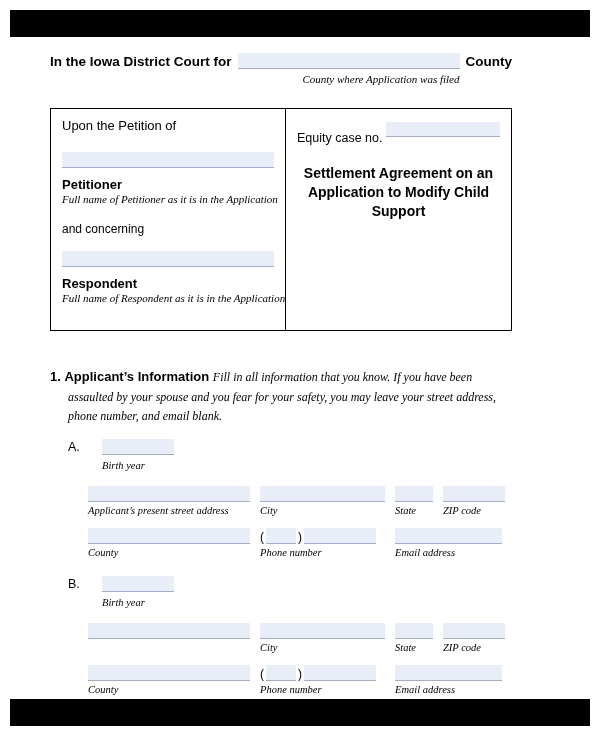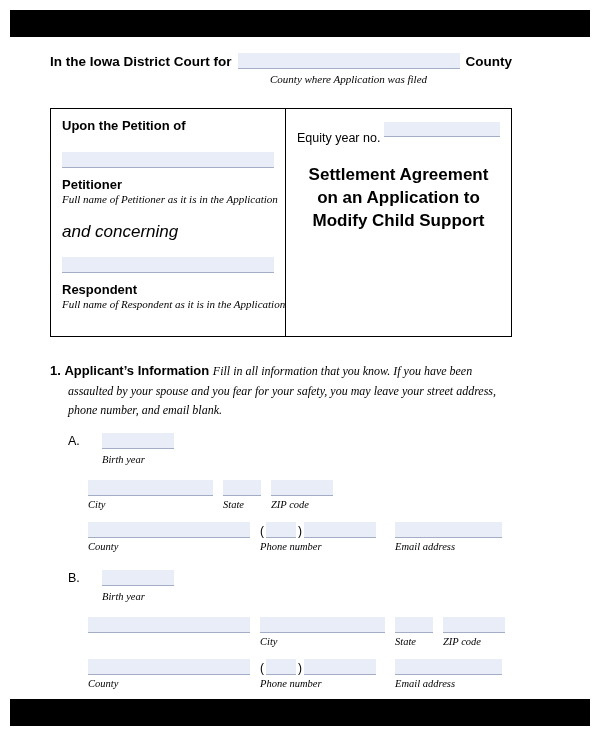--- a/index.html
+++ b/index.html
@@ -40,20 +40,21 @@
     align-items: flex-start;
     font-size: 13.5px;
     font-weight: bold;
     line-height: 17px;
   }
   .blank-wrap {
     flex: 1;
     display: flex;
     flex-direction: column;
     margin: 0 6px;
+    align-items: flex-end;
   }
   input.field {
     background: #e9edf8;
     border: none;
     border-bottom: 1px solid #a4adc6;
     height: 16px;
     padding: 0 2px;
     font: 12px "Liberation Sans", sans-serif;
     color: #000;
     width: 100%;
@@ -68,46 +69,46 @@
   
   .caption-box {
     margin-top: 20px;
     display: grid;
     grid-template-columns: 235px 1fr;
     border: 1px solid #000;
     min-height: 198px;
   }
   .cell { padding: 9px 11px; }
   .cell.left { border-right: 1px solid #000; }
-  .upon { font-size: 13px; font-weight: bold; margin-bottom: 16px; }
+  .upon { font-size: 13px; font-weight: normal; margin-bottom: 16px; }
   .cell .field { margin-bottom: 9px; }
   .name-label { font-size: 13px; font-weight: bold; margin-bottom: 1px; }
   .tiny { font-size: 11px; white-space: nowrap; margin-bottom: 17px; }
-  .concerning { font-size: 17px; margin-bottom: 13px; font-style: italic; }
+  .concerning { font-size: 12px; margin-bottom: 13px; }
 
   .equity-line {
     display: flex;
     align-items: flex-end;
     font-size: 12.5px;
     margin-top: 4px;
   }
   .equity-line .label { white-space: nowrap; padding-bottom: 1px; }
   .equity-line input.field { flex: 1; margin-left: 4px; height: 15px; }
   .form-title {
     width: 200px;
     margin: 18px auto 0;
     text-align: center;
-    font-size: 17px;
+    font-size: 14px;
     font-weight: bold;
     line-height: 1.35;
   }
 
   
   .sec-heading {
-    margin-top: 24px;
+    margin-top: 36px;
     padding-left: 18px;
     text-indent: -18px;
     font-size: 13px;
     line-height: 1.5;
   }
   .sec-heading .instr { font-size: 12px; font-weight: normal; }
 
   .part { margin-left: 18px; margin-top: 13px; }
   .part-head {
     display: flex;
@@ -167,39 +168,43 @@
         <input type="text" class="field" style="">
         <div class="name-label">Petitioner</div>
         <div class="tiny serif-i">Full name of Petitioner as it is in the Application</div>
         <div class="concerning">and concerning</div>
         <input type="text" class="field" style="">
         <div class="name-label">Respondent</div>
         <div class="tiny serif-i">Full name of Respondent as it is in the Application</div>
       </div>
       <div class="cell right">
         <div class="equity-line">
-          <span class="label">Equity year no.</span>
+          <span class="label">Equity case no.</span>
           <input type="text" class="field" style="">
         </div>
         <div class="form-title">Settlement Agreement on an Application to Modify Child Support</div>
       </div>
     </div>
 
     <div class="sec-heading"><span class="b">1.</span>&nbsp;<span class="b">Applicant’s Information</span> <span class="instr serif-i">Fill in all information that you know. If you have been assaulted by your spouse and you fear for your safety, you may leave your street address, phone number, and email blank.</span></div>
 
     <div class="part">
       <div class="part-head">
         <span class="part-letter">A.</span>
         <span class="inline-col">
           <input type="text" class="field" style="">
           <span class="flabel">Birth year</span>
         </span>
       </div>
 
       <div class="field-row">
+        <div class="col" style="width:162px">
+          <input type="text" class="field" style="">
+          <span class="flabel">Applicant’s present street address</span>
+        </div>
         <div class="col" style="width:125px">
           <input type="text" class="field" style="">
           <span class="flabel">City</span>
         </div>
         <div class="col" style="width:38px">
           <input type="text" class="field" style="">
           <span class="flabel">State</span>
         </div>
         <div class="col" style="width:62px">
           <input type="text" class="field" style="">

